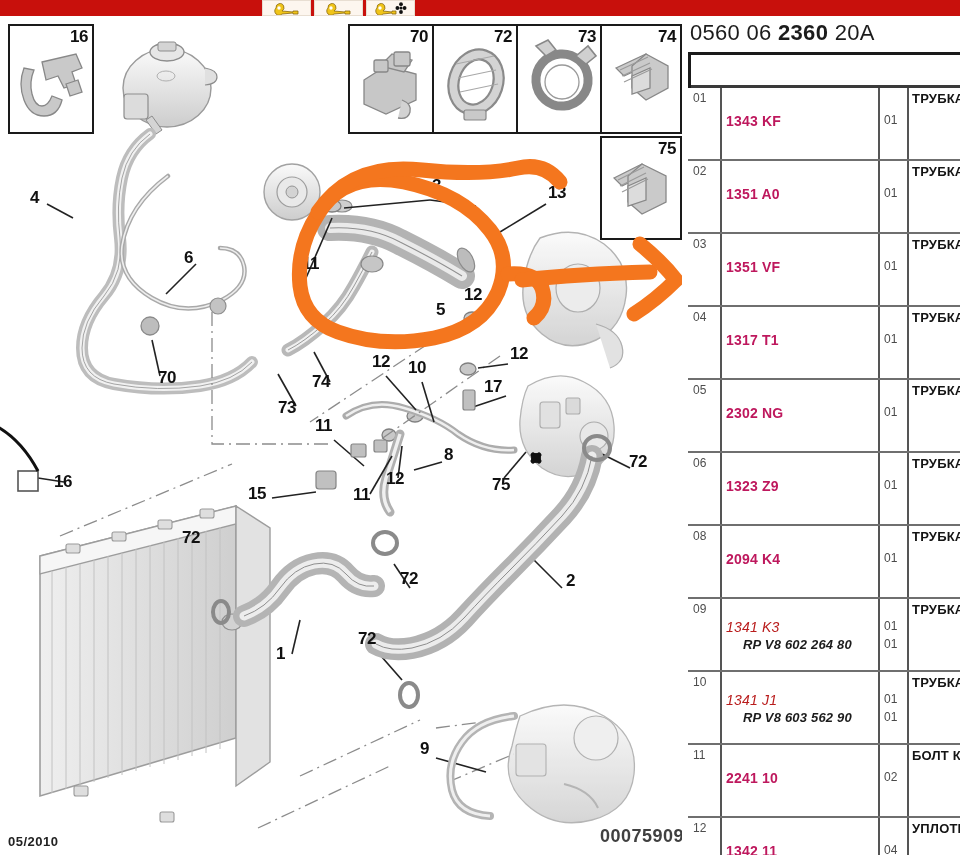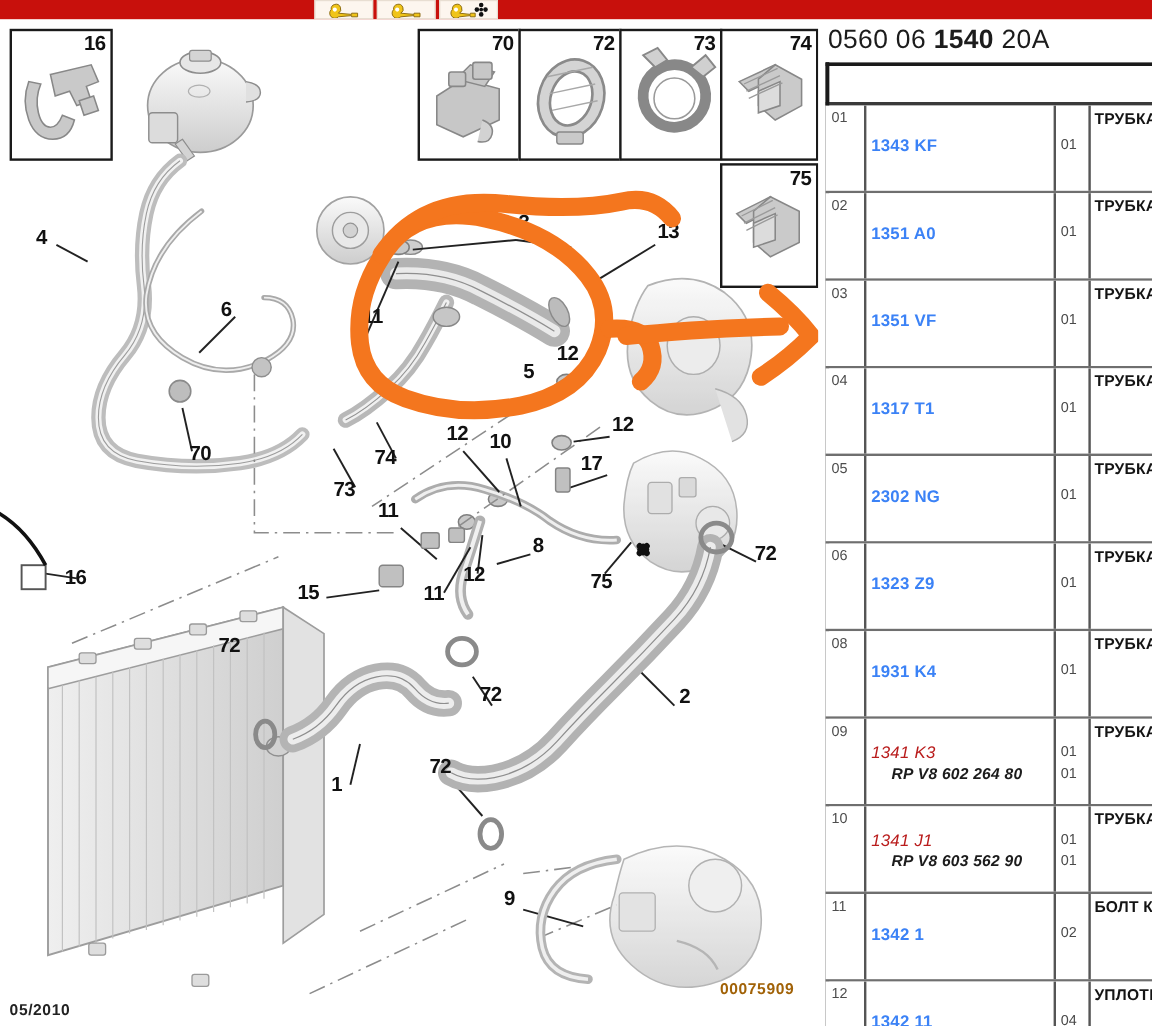--- a/index.html
+++ b/index.html
@@ -86,24 +86,24 @@
   .footer-left {
     position: absolute;
     left: 8px; bottom: 6px;
     font-size: 13px;
     font-weight: bold;
     color: #222;
     letter-spacing: 0.5px;
   }
   .footer-right {
     position: absolute;
-    left: 600px; bottom: 24px;
-    font-size: 13px;
+    left: 600px; bottom: 8px;
+    font-size: 18px;
     font-weight: bold;
-    color: #a16207;
+    color: #404040;
     letter-spacing: 0.5px;
   }
 
   
   .annot {
     position: absolute;
     left: 0; top: 0;
     width: 682px; height: 839px;
     pointer-events: none;
     z-index: 25;
@@ -185,21 +185,21 @@
     position: absolute;
     left: 219px; top: 0; bottom: 0;
     width: 2px;
     background: #555;
   }
   .row .pn {
     position: absolute;
     left: 38px; top: 25px;
     font-size: 14px;
     font-weight: bold;
-    color: #3b82f6;
+    color: #be185d;
     letter-spacing: 0.2px;
   }
   .row .pn.alt {
     font-style: italic;
     font-weight: normal;
     color: #b91c1c;
     top: 20px;
   }
   .row .pn2 {
     position: absolute;
@@ -584,21 +584,21 @@
     <span class="footer-left">05/2010</span>
     <span class="footer-right">00075909</span>
   </div>
 
   <div class="table-pane">
 
     <span class="ref-date">21.08.13</span>
 
     <div class="ref-code">
       <span>0560 06</span>
-      <b>1540</b>
+      <b>2360</b>
       <span>20A</span>
     </div>
 
     <div class="tbl-header-band"></div>
     <div class="left-rail"></div>
 
     <div class="rows">
 
       <div class="row">
         <span class="idx">01</span>
@@ -658,21 +658,21 @@
         <span class="pn">1323 Z9</span>
         <span class="qty">01</span>
         <span class="desc">ТРУБКА</span>
       </div>
 
       <div class="row">
         <span class="idx">08</span>
         <div class="sep-a"></div>
         <div class="sep-b"></div>
         <div class="sep-c"></div>
-        <span class="pn">1931 K4</span>
+        <span class="pn">2094 K4</span>
         <span class="qty">01</span>
         <span class="desc">ТРУБКА</span>
       </div>
 
       <div class="row">
         <span class="idx">09</span>
         <div class="sep-a"></div>
         <div class="sep-b"></div>
         <div class="sep-c"></div>
         <span class="pn alt">1341 K3</span>
@@ -692,21 +692,21 @@
         <span class="qty q1">01</span>
         <span class="qty q2">01</span>
         <span class="desc">ТРУБКА</span>
       </div>
 
       <div class="row">
         <span class="idx">11</span>
         <div class="sep-a"></div>
         <div class="sep-b"></div>
         <div class="sep-c"></div>
-        <span class="pn">1342 1</span>
+        <span class="pn">2241 10</span>
         <span class="qty">02</span>
         <span class="desc">БОЛТ КР</span>
       </div>
 
       <div class="row">
         <span class="idx">12</span>
         <div class="sep-a"></div>
         <div class="sep-b"></div>
         <div class="sep-c"></div>
         <span class="pn">1342 11</span>

